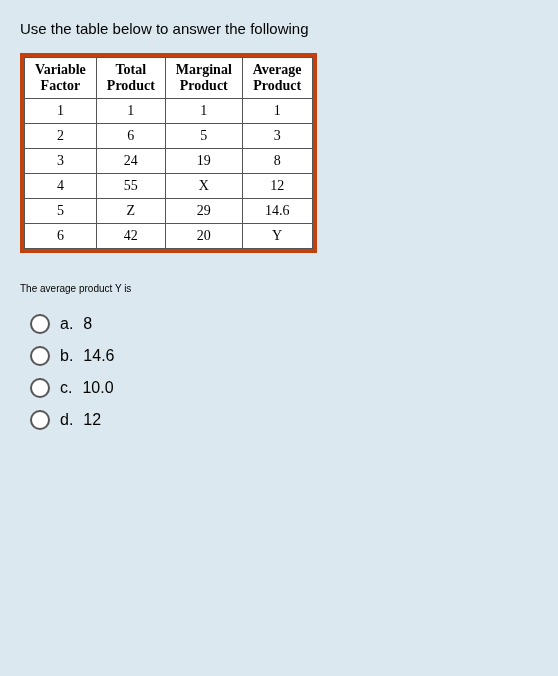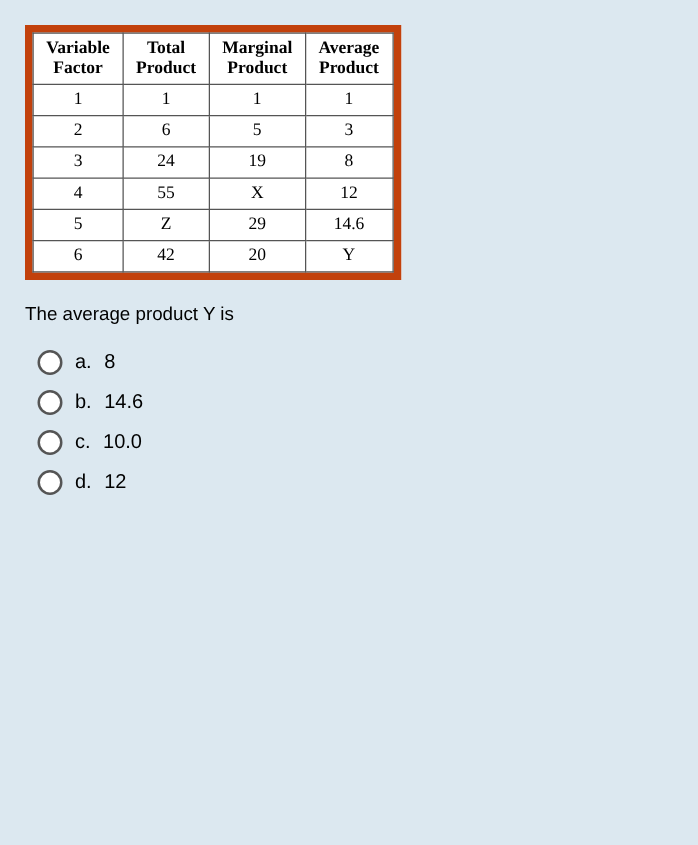--- a/index.html
+++ b/index.html
@@ -26,23 +26,23 @@
 
     .instruction {
       font-size: 15px;
       margin-bottom: 16px;
       color: #000;
       font-family: Arial, sans-serif;
     }
 
     .table-wrapper {
       background-color: #fff;
-      border: 6px solid #c2410c;
+      border: 4px solid #c2410c;
       display: inline-block;
-      margin-bottom: 14px;
+      margin-bottom: 26px;
     }
 
     table {
       border-collapse: collapse;
       font-size: 14px;
       color: #000;
     }
 
     table th, table td {
       border: 1px solid #555;
@@ -55,21 +55,21 @@
       font-weight: bold;
       font-size: 14px;
       background-color: #fff;
     }
 
     table td {
       font-size: 14px;
     }
 
     .question-text {
-      font-size: 15px;
+      font-size: 10px;
       margin-bottom: 20px;
       color: #000;
       font-family: Arial, sans-serif;
     }
 
     .options {
       display: flex;
       flex-direction: column;
       gap: 12px;
       margin-left: 10px;
@@ -101,20 +101,21 @@
 
     .option-value {
       font-weight: normal;
     }
   </style>
 </head>
 <body>
 
 <div class="container">
 
+  <div class="instruction">Use the table below to answer the following</div>
 
   <div class="table-wrapper">
     <table>
       <thead>
         <tr>
           <th>Variable<br>Factor</th>
           <th>Total<br>Product</th>
           <th>Marginal<br>Product</th>
           <th>Average<br>Product</th>
         </tr>

